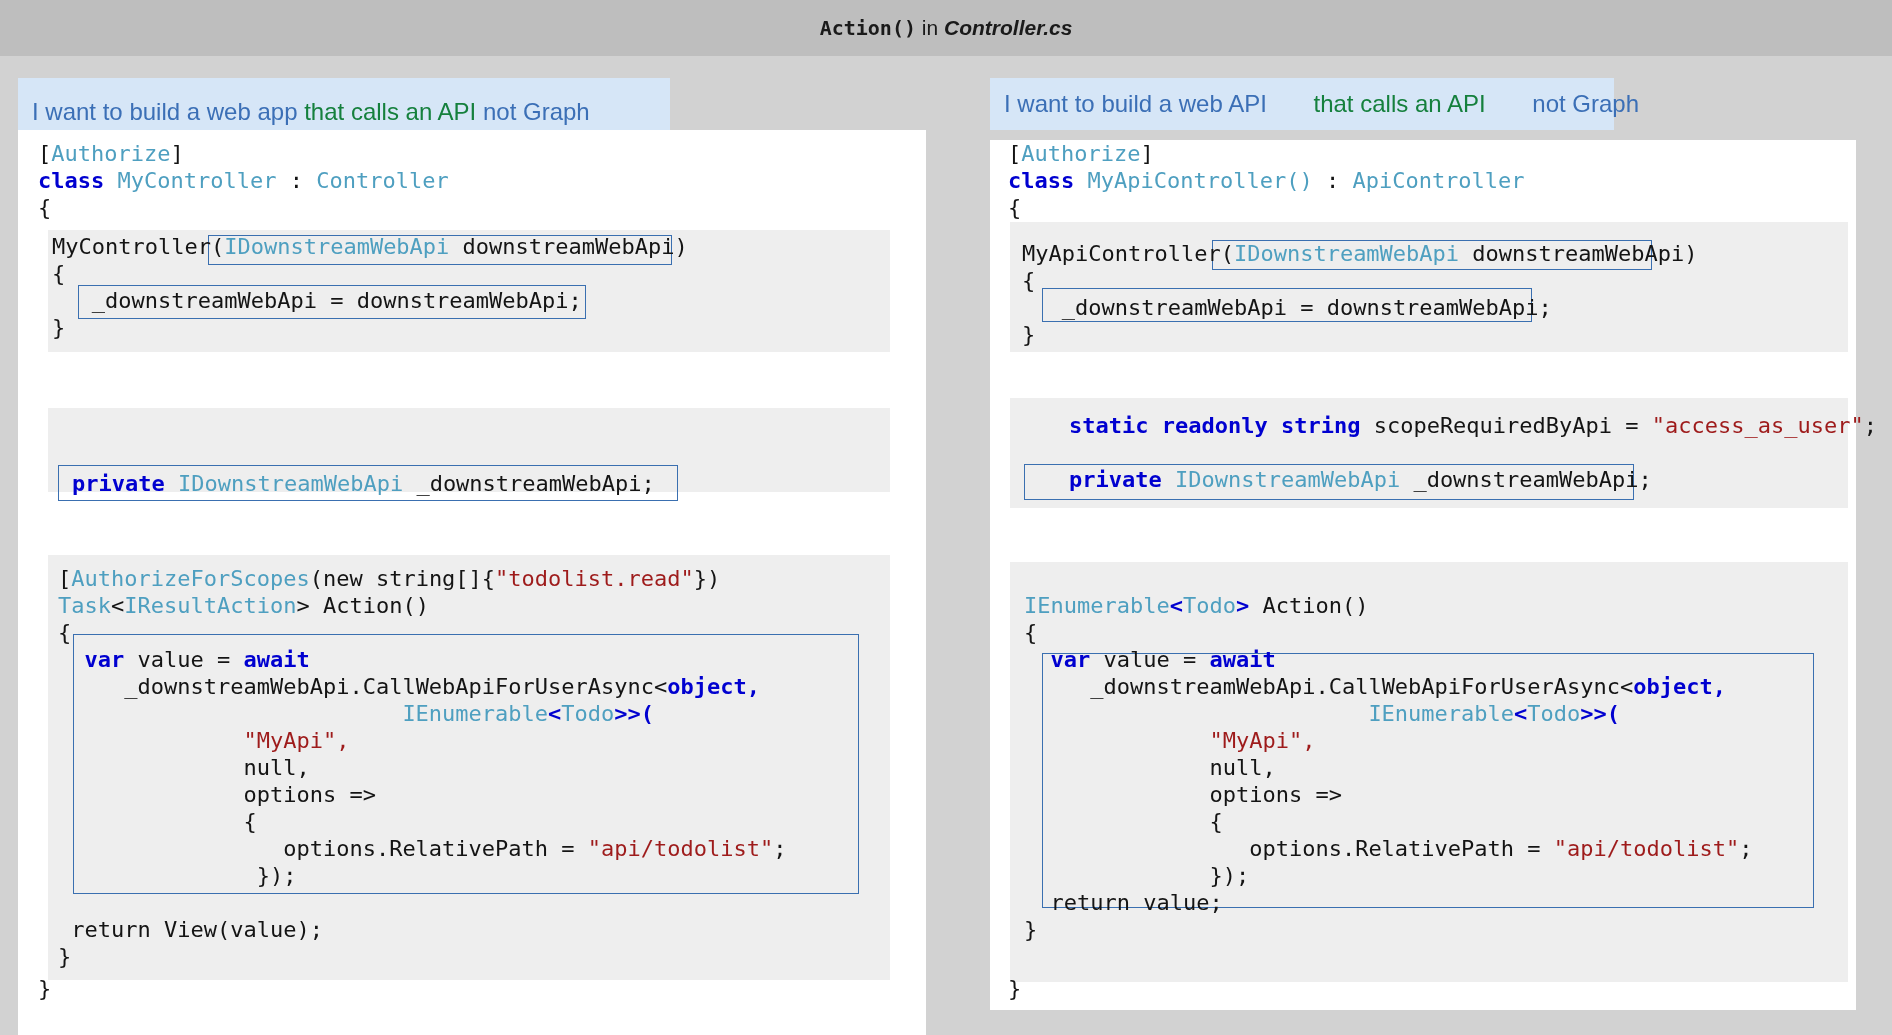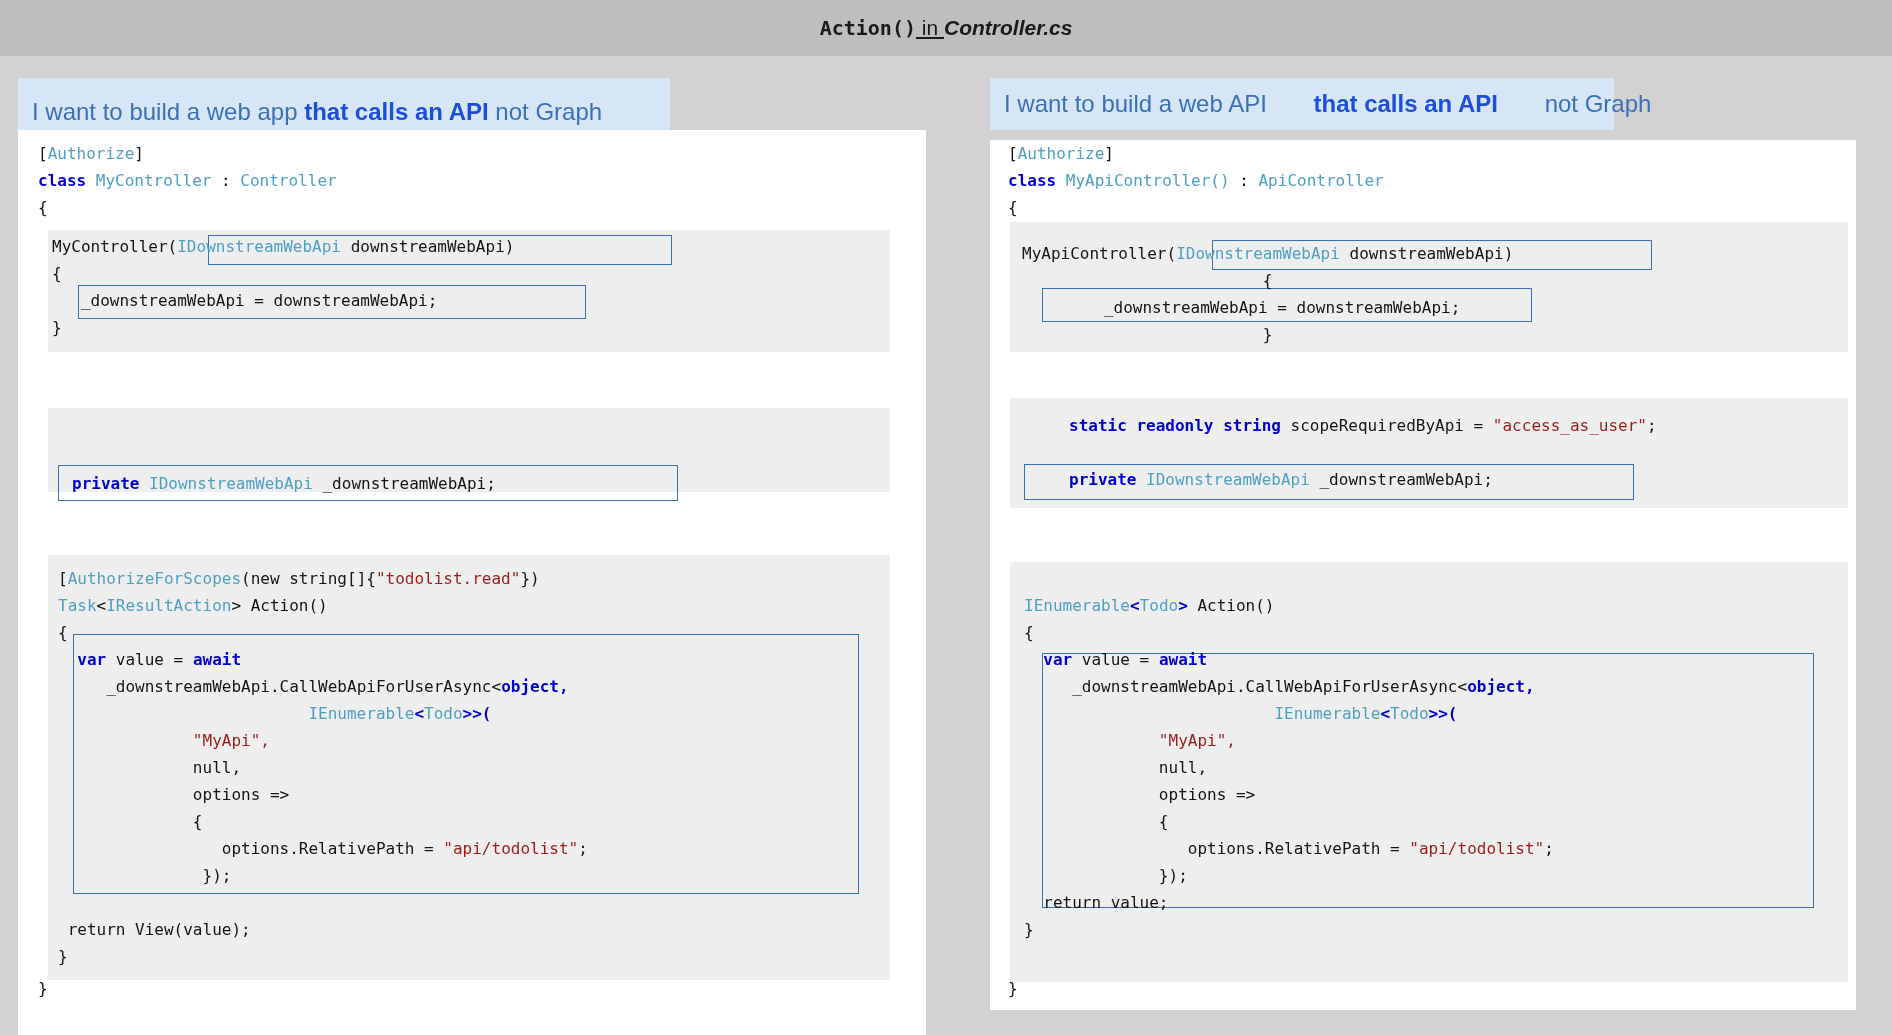--- a/index.html
+++ b/index.html
@@ -19,21 +19,21 @@
     display:flex; align-items:center; justify-content:center;
   }
   #title-text {
     font-size:21px; color:#1a1a1a; white-space:pre;
     display:flex; align-items:baseline;
   }
   #title-text .mono-b {
     font-family:"DejaVu Sans Mono","Liberation Mono",monospace;
     font-weight:bold; font-size:20px; letter-spacing:0px;
   }
-  #title-text .reg { font-weight:normal;text-decoration:underline; }
+  #title-text .reg { font-weight:normal; }
   #title-text .ital { font-style:italic; font-weight:bold; }
 
   
   .panel {
     position:absolute; background:#ffffff;
   }
   #panel-left  { left:18px;  top:130px; width:908px; height:905px; }
   #panel-right { left:990px; top:140px; width:866px; height:870px; }
 
   
@@ -41,26 +41,26 @@
     position:absolute;
     background:#d6e6f7;
     display:flex; align-items:center;
     padding:0 14px;
     color:#3b6fb6;
     font-size:24px;
     white-space:pre;
   }
   #hdr-left  { left:18px;  top:78px; width:652px; height:68px; }
   #hdr-right { left:990px; top:78px; width:624px; height:52px;gap:40px; }
-  .hdr-badge b { font-weight:bold; color:#1d4ed8; }
+  .hdr-badge b { font-weight:normal; color:#15803d; }
 
   
   .code {
     font-family:"DejaVu Sans Mono","Liberation Mono",monospace;
-    font-size:16px;
+    font-size:22px;
     line-height:27px;
     white-space:pre;
     color:#141414;
   }
   .k  { color:#0000d0; font-weight:bold; }   
   .t  { color:#4e9fc0; }                      
   .s  { color:#9e1b1b; }                      
   .p  { color:#141414; }                      
 
   
@@ -87,21 +87,21 @@
   #l-sect3       { left:48px;  top:555px;  width:842px; height:425px; }
   #l-c3-lines    { left:58px;  top:565px; }
   #l-hl4         { left:73px;  top:634px;  width:786px; height:260px; }
   #l-close       { left:38px;  top:975px; }
 
   
   #r-top-lines   { left:1008px; top:140px; }
   #r-sect1       { left:1010px; top:222px;  width:838px; height:130px; }
   #r-hl1         { left:1212px; top:240px;  width:440px; height:30px; }
   #r-hl2         { left:1042px; top:288px;  width:490px; height:34px; }
-  #r-c1-lines    { left:1022px; top:240px;text-align:center; }
+  #r-c1-lines    { left:1022px; top:240px; }
   #r-sect2       { left:1010px; top:398px;  width:838px; height:110px; }
   #r-c2-lines    { left:1069px; top:412px; }
   #r-hl3         { left:1024px; top:464px;  width:610px; height:36px; }
   #r-sect3       { left:1010px; top:562px;  width:838px; height:420px; }
   #r-c3-lines    { left:1024px; top:592px; }
   #r-hl4         { left:1042px; top:653px;  width:772px; height:255px; }
   #r-close       { left:1008px; top:975px; }
 </style>
 </head>
 <body>

